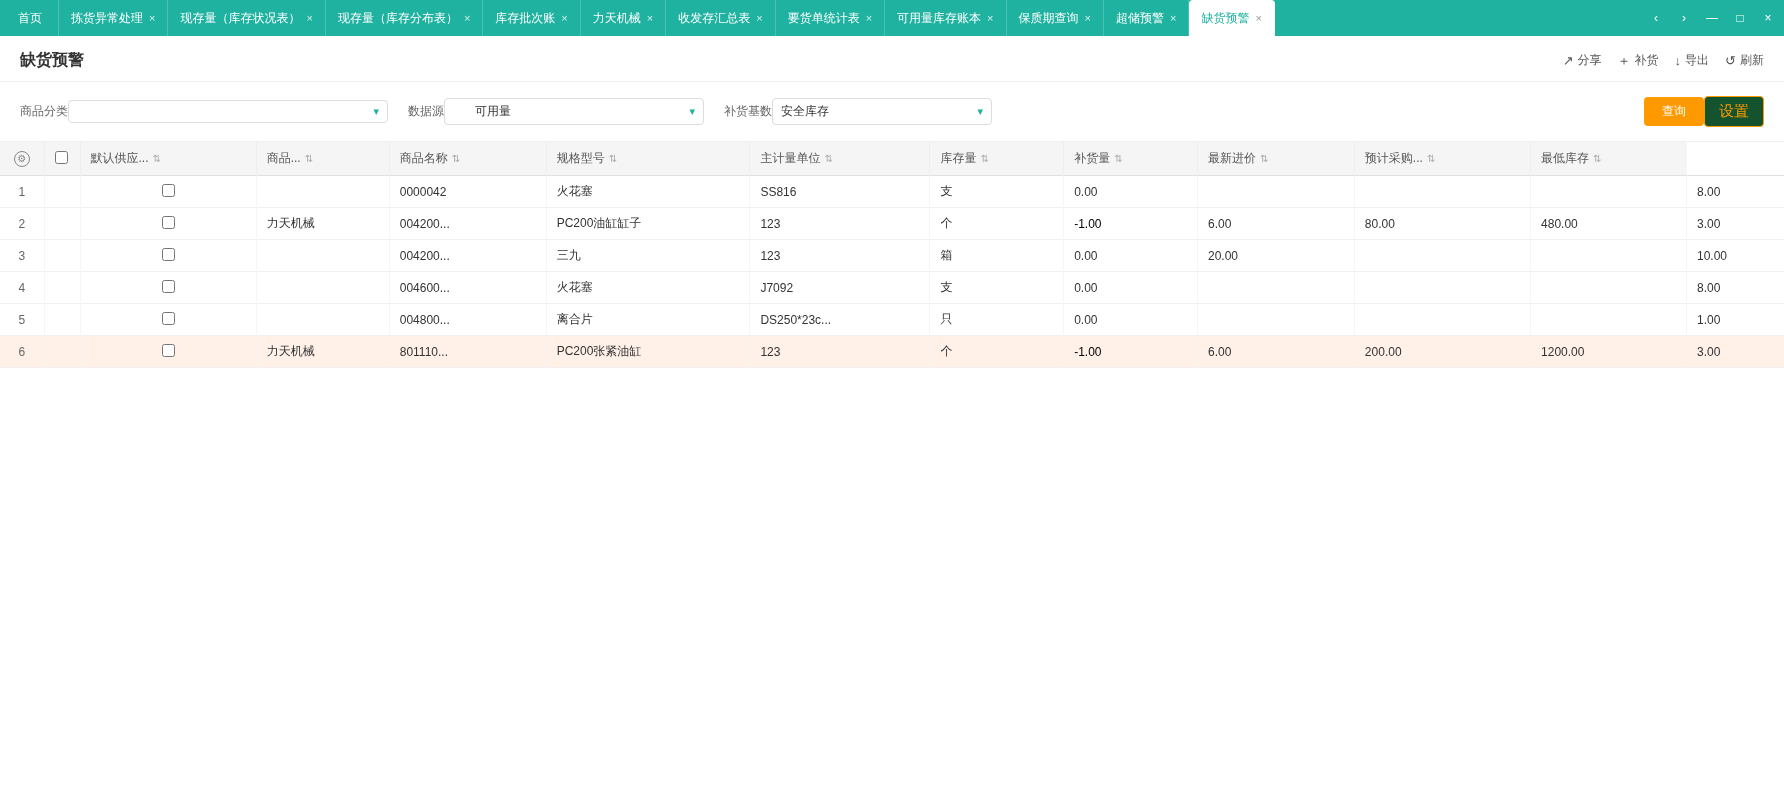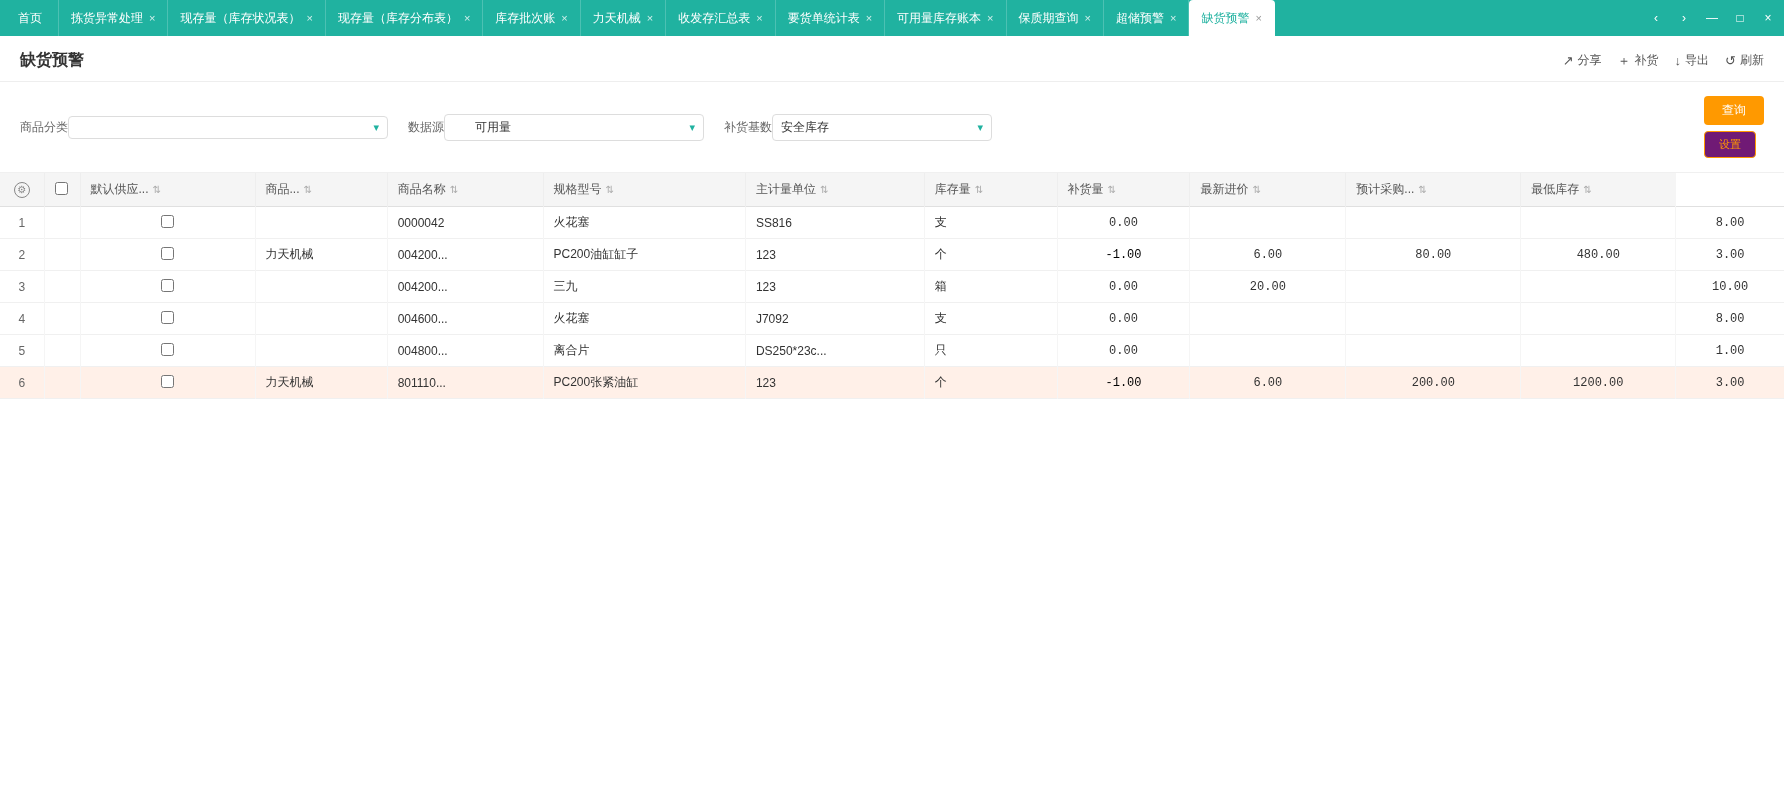--- a/index.html
+++ b/index.html
@@ -132,36 +132,36 @@
       background: #f90;
       color: #fff;
       border: none;
       border-radius: 4px;
       padding: 6px 18px;
       font-size: 12px;
       cursor: pointer;
       white-space: nowrap;
     }
     .btn-setting {
-      background: #701a75;
+      background: #14532d;
       color: #f90;
       border: 1px solid #f90;
       border-radius: 4px;
       padding: 5px 14px;
-      font-size: 11px;
+      font-size: 15px;
       cursor: pointer;
       white-space: nowrap;
     }
 
     .filter-right-actions {
       margin-left: auto;
       display: flex;
-      flex-direction: column;
-      gap: 6px;
-      align-items: flex-start;
+      flex-direction: row;
+      gap: 0;
+      align-items: center;
     }
 
     
     .table-container {
       padding: 0 0 20px 0;
       overflow-x: auto;
     }
     table {
       width: 100%;
       border-collapse: collapse;
@@ -185,21 +185,21 @@
     .sort-icon { font-size: 10px; color: #aaa; }
     tbody tr { border-bottom: 1px solid #f0f0f0; }
     tbody tr.highlighted { background: #fff0e8; }
     tbody td {
       padding: 7px 10px;
       color: #333;
       border-right: 1px solid #f5f5f5;
     }
     tbody td:last-child { border-right: none; }
     .td-center { text-align: center; }
-    .td-right { text-align: center; font-family: Liberation Mono, monospace; }
+    .td-right { text-align: left; }
     .negative { color: #000000; }
 
     .settings-icon-cell {
       display: flex;
       align-items: center;
       justify-content: center;
     }
     .gear-icon {
       width: 16px;
       height: 16px;

